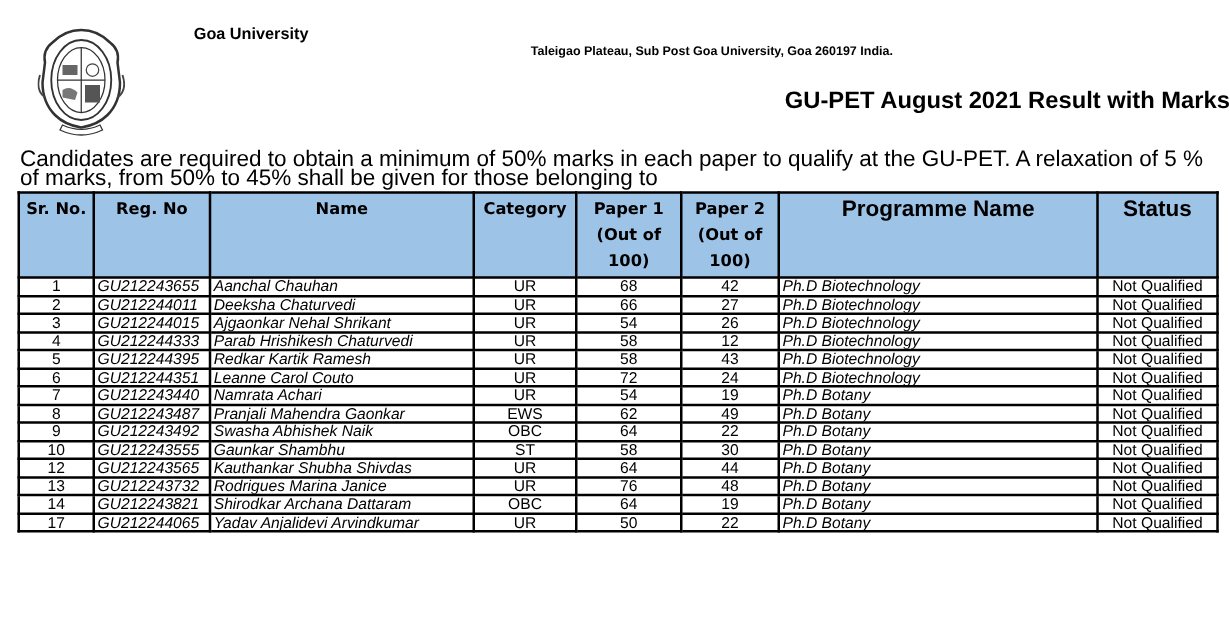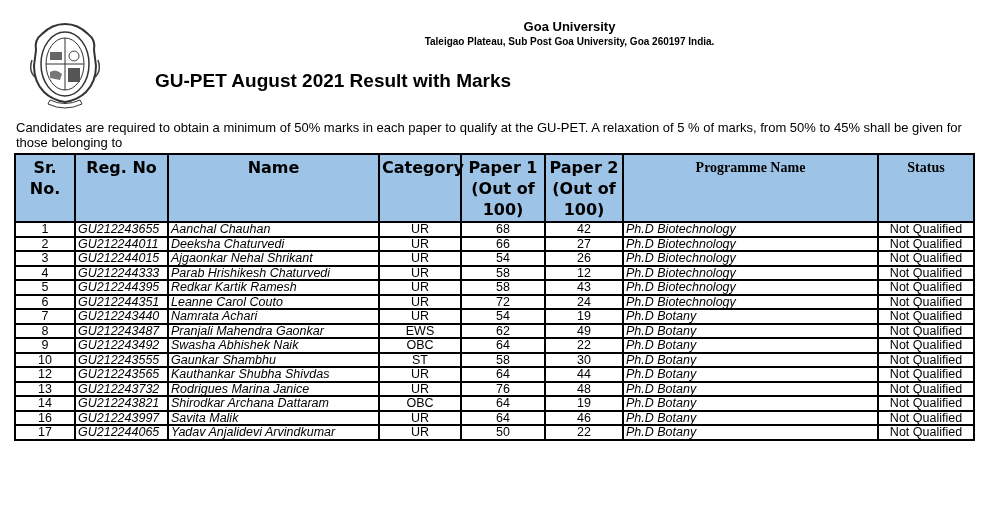--- a/index.html
+++ b/index.html
@@ -1,24 +1,24 @@
 <!DOCTYPE html>
 <html><head>
 <meta charset="utf-8">
 <style>
   html, body { margin: 0; padding: 0; background: #ffffff; }
   body { width: 984px; height: 505px; overflow: hidden; position: relative; font-family: "Liberation Sans", sans-serif; color: #000; }
   .logo { position: absolute; left: 30px; top: 20px; width: 70px; height: 92px; }
-  .uni-name { position: absolute; left: 0; width: 984px; top: 19px; text-align: center; font-weight: bold; font-size: 13px; padding-left: 155px; box-sizing: border-box; }
+  .uni-name { position: absolute; left: 0; width: 984px; top: 19px; font-weight: bold; font-size: 13px; padding-left: 155px; box-sizing: border-box; }
   .uni-addr { position: absolute; left: 0; width: 984px; top: 36px; text-align: center; font-weight: bold; font-size: 10px; padding-left: 155px; box-sizing: border-box; }
-  .title { position: absolute; left: 0; width: 984px; top: 70px; text-align: left; font-weight: bold; font-size: 19px; padding-left: 155px; box-sizing: border-box; }
-  .note { position: absolute; left: 16px; top: 120px; width: 960px; font-size: 13px; line-height: 15px; }
+  .title { position: absolute; left: 0; width: 984px; top: 70px; text-align: right; font-weight: bold; font-size: 19px; padding-left: 155px; box-sizing: border-box; }
+  .note { position: absolute; left: 16px; top: 120px; width: 960px; font-size: 18px; line-height: 15px; }
   table.results { position: absolute; left: 14px; top: 153px; border-collapse: collapse; table-layout: fixed; width: 959px; }
-  table.results th { background: #9dc3e6; border: 2px solid #000; font-family: "DejaVu Sans", sans-serif; font-weight: bold; font-size: 16px; vertical-align: top; text-align: center; padding: 2px 2px 0 2px; line-height: 21px; height: 64px; }
-  table.results th.serif { font-family: Liberation Serif, serif; font-size: 14px; }
+  table.results th { background: #9dc3e6; border: 2px solid #000; font-family: "DejaVu Sans", sans-serif; font-weight: bold; font-size: 13px; vertical-align: top; text-align: center; padding: 2px 2px 0 2px; line-height: 21px; height: 64px; }
+  table.results th.serif { font-family: Liberation Sans, sans-serif; font-size: 18px; }
   table.results td { border: 2px solid #000; font-size: 12.5px; height: 12.5px; line-height: 12.5px; padding: 0 2px; white-space: nowrap; overflow: hidden; }
   td.c { text-align: center; }
   td.l { text-align: left; font-style: italic; }
 </style>
 </head>
 <body>
 
 <div class="logo">
   <svg width="70" height="92" viewBox="0 0 70 92">
     <path d="M12 14 Q4 20 6 30 L4 46 Q4 62 14 72 Q22 80 35 82 Q48 80 56 72 Q66 62 66 46 L64 30 Q66 20 58 14 Q48 4 35 4 Q22 4 12 14 Z" fill="none" stroke="#333" stroke-width="2"></path>
@@ -190,30 +190,20 @@
         <td class="c">14</td>
         <td class="l">GU212243821</td>
         <td class="l">Shirodkar Archana Dattaram</td>
         <td class="c">OBC</td>
         <td class="c">64</td>
         <td class="c">19</td>
         <td class="l">Ph.D Botany</td>
         <td class="c">Not Qualified</td>
       </tr>
       <tr>
-        <td class="c">16</td>
-        <td class="l">GU212243997</td>
-        <td class="l">Savita Malik</td>
-        <td class="c">UR</td>
-        <td class="c">64</td>
-        <td class="c">46</td>
-        <td class="l">Ph.D Botany</td>
-        <td class="c">Not Qualified</td>
-      </tr>
-      <tr>
         <td class="c">17</td>
         <td class="l">GU212244065</td>
         <td class="l">Yadav Anjalidevi Arvindkumar</td>
         <td class="c">UR</td>
         <td class="c">50</td>
         <td class="c">22</td>
         <td class="l">Ph.D Botany</td>
         <td class="c">Not Qualified</td>
       </tr>
     </tbody>

